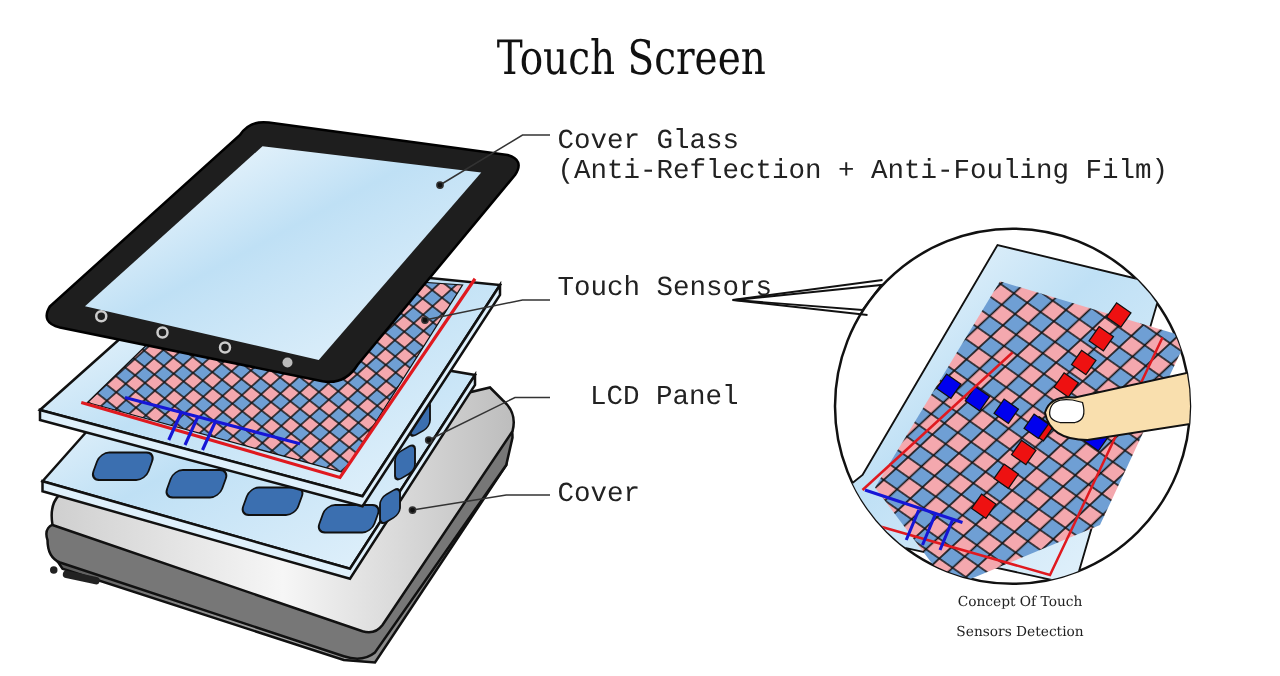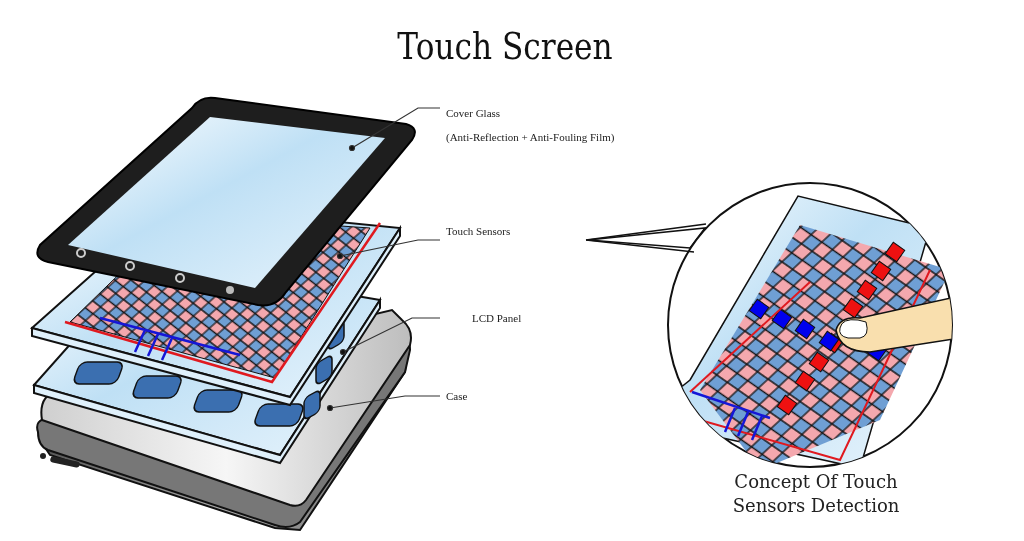--- a/index.html
+++ b/index.html
@@ -1,19 +1,19 @@
 <!DOCTYPE html>
 <html><head>
 <meta charset="utf-8">
 <style>
   html,body{margin:0;padding:0;background:#ffffff;}
   body{width:1024px;height:541px;position:relative;overflow:hidden;font-family:"DejaVu Serif",serif;}
   .title{position:absolute;left:0;top:24px;width:1010px;text-align:center;font-family:"DejaVu Serif",serif;font-size:38px;color:#111;letter-spacing:0px;transform:scaleX(0.82);}
-  .label{position:absolute;font-family:Liberation Serif, serif;font-size:11px;color:#222;line-height:22px;white-space:nowrap;}
-  .caption{position:absolute;font-family:"DejaVu Serif",serif;font-size:18px;color:#222;line-height:24px;text-align:center;width:240px;}
+  .label{position:absolute;font-family:Liberation Mono, monospace;font-size:22px;color:#222;line-height:22px;white-space:nowrap;}
+  .caption{position:absolute;font-family:"DejaVu Serif",serif;font-size:11px;color:#222;line-height:24px;text-align:center;width:240px;}
   svg.art{position:absolute;left:0;top:0;}
 </style>
 </head>
 <body>
 
 <div class="title">Touch Screen</div>
 
 <svg class="art" width="1024" height="541" viewBox="0 0 1024 541">
   <defs>
     <linearGradient id="glass" x1="0" y1="0" x2="1" y2="1">
@@ -134,16 +134,16 @@
     </g>
     <path d="M586 240 L706 224" fill="none" stroke="#111" stroke-width="1.5"></path>
     <path d="M586 240 L694 252" fill="none" stroke="#111" stroke-width="1.5"></path>
   </g>
 </svg>
 
 <div class="label" style="left:446px;top:102px;">Cover Glass</div>
 <div class="label" style="left:446px;top:126px;text-align:right;">(Anti-Reflection + Anti-Fouling Film)</div>
 <div class="label" style="left:446px;top:220px;">Touch Sensors</div>
 <div class="label" style="left:472px;top:307px;">LCD Panel</div>
-<div class="label" style="left:446px;top:385px;">Case</div>
+<div class="label" style="left:446px;top:385px;">Cover</div>
 
 <div class="caption" style="left:696px;top:470px;">Concept Of Touch</div>
 <div class="caption" style="left:696px;top:494px;">Sensors Detection</div>
 
 </body></html>

